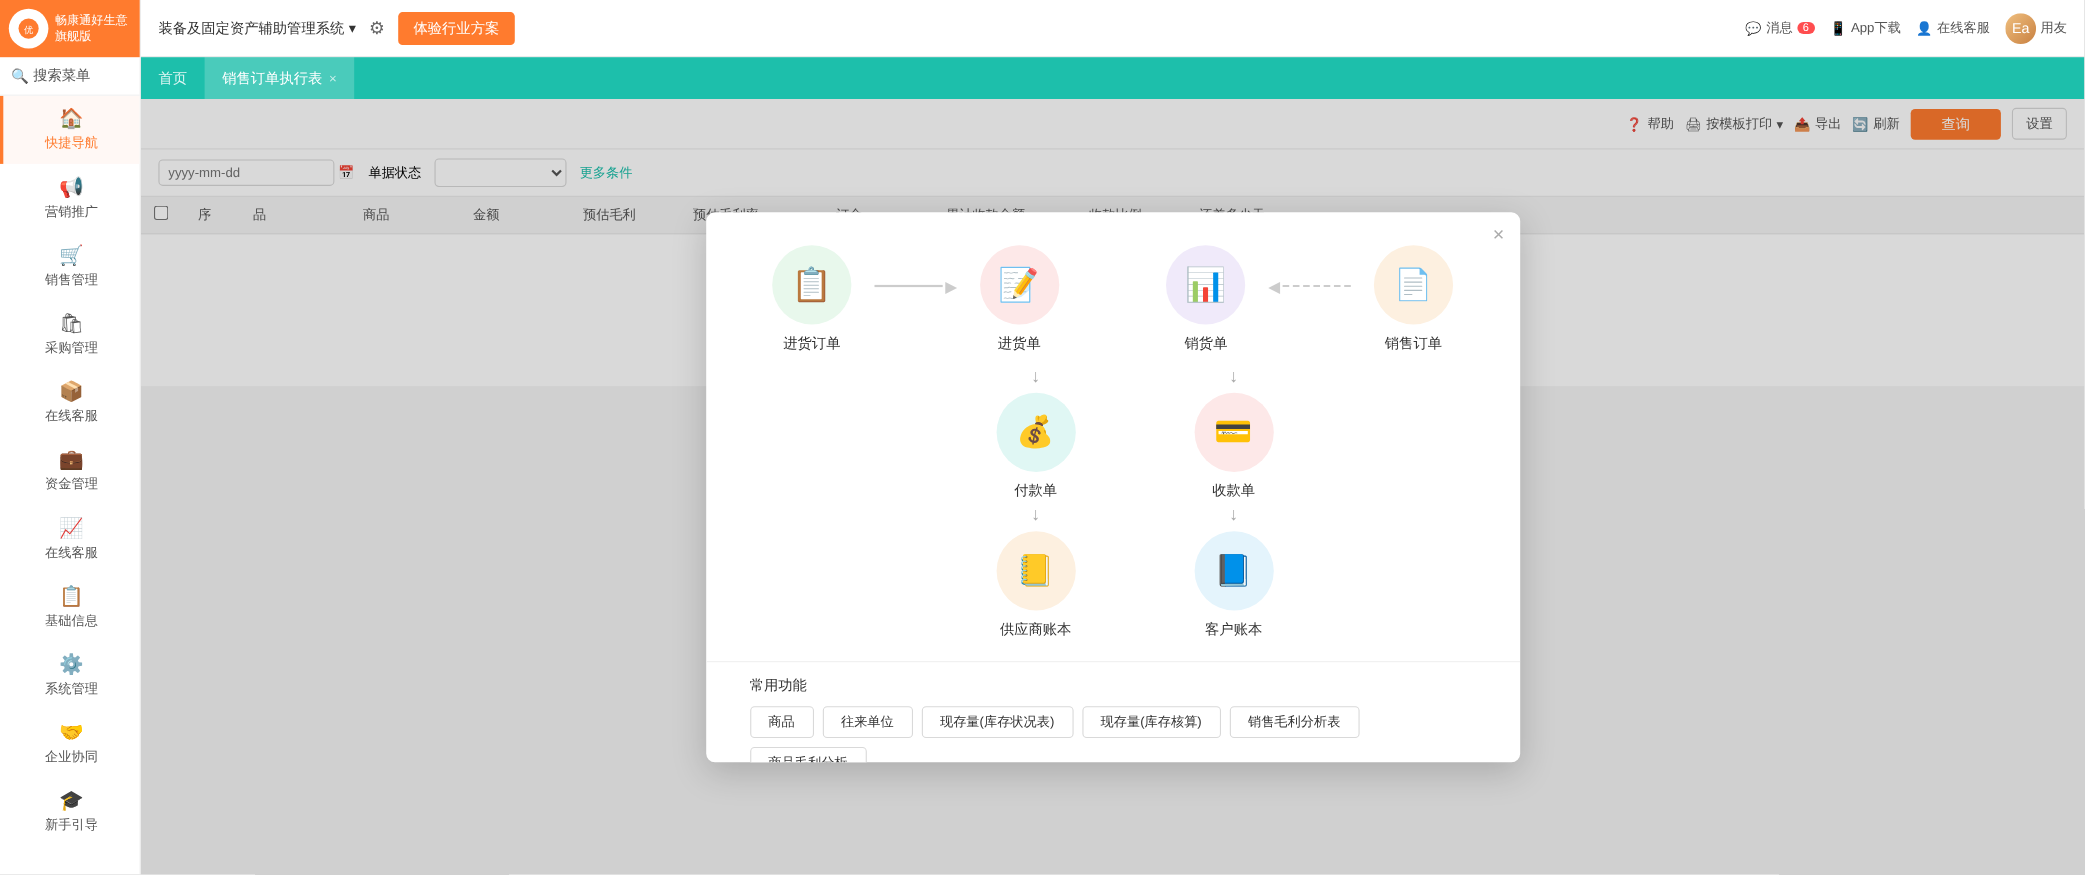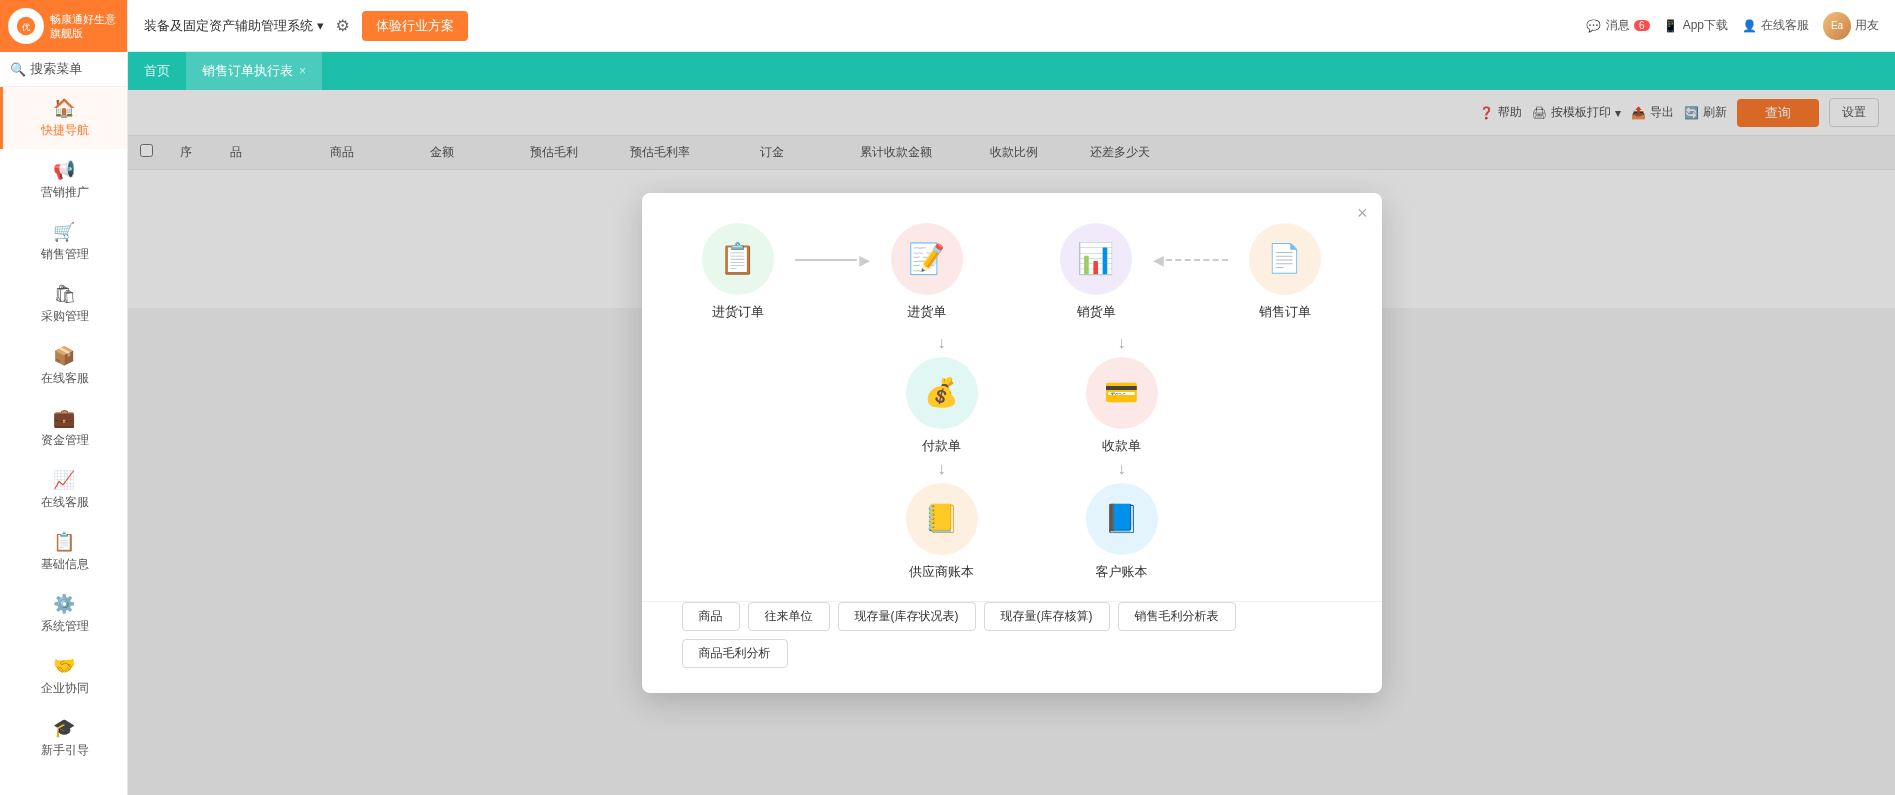--- a/index.html
+++ b/index.html
@@ -103,21 +103,21 @@
     .topbar-avatar {
       width: 28px; height: 28px; border-radius: 50%;
       background: #ddd;
       display: flex; align-items: center; justify-content: center;
       font-size: 12px; color: #fff; overflow: hidden;
     }
     .topbar-avatar-img {
       width: 100%; height: 100%; object-fit: cover;
       background: linear-gradient(135deg, #f0c080, #c88040);
       display: flex; align-items: center; justify-content: center;
-      color: #fff; font-size: 10px;
+      color: #fff; font-size: 13px;
     }
 
     
     .tabbar {
       background: #1dbfab;
       display: flex;
       align-items: center;
       height: 38px;
       padding-left: 0;
     }
@@ -518,20 +518,31 @@
         </div>
         <div class="bg-toolbar-btn">
           <span>🔄</span>
           <span>刷新</span>
         </div>
         <button class="query-btn">查询</button>
         <button class="settings-btn">设置</button>
       </div>
     </div>
 
+    <div class="filter-bar">
+      <div class="date-input-wrap">
+        <input class="filter-input" type="text" placeholder="yyyy-mm-dd" style="">
+        <span>📅</span>
+      </div>
+      <span>单据状态</span>
+      <select class="filter-select">
+        <option></option>
+      </select>
+      <span style="color:#1dbfab;cursor:pointer;">更多条件</span>
+    </div>
 
     <div class="table-wrap">
       <div class="table-header">
         <div class="th col-checkbox">
           <input type="checkbox" style="">
         </div>
         <div class="th col-num">序</div>
         <div class="th col-wide">品</div>
         <div class="th col-wide">商品</div>
         <div class="th col-wide">金额</div>
@@ -630,20 +641,21 @@
               <div class="flow-circle node-light-blue">
                 <span style="font-size:28px;">📘</span>
               </div>
               <span class="flow-label">客户账本</span>
             </div>
           </div>
         </div>
       </div>
 
       <div class="common-functions">
+        <div class="cf-title">常用功能</div>
         <div class="cf-buttons">
           <button class="cf-btn">商品</button>
           <button class="cf-btn">往来单位</button>
           <button class="cf-btn">现存量(库存状况表)</button>
           <button class="cf-btn">现存量(库存核算)</button>
           <button class="cf-btn">销售毛利分析表</button>
           <button class="cf-btn">商品毛利分析</button>
         </div>
 
       </div>

